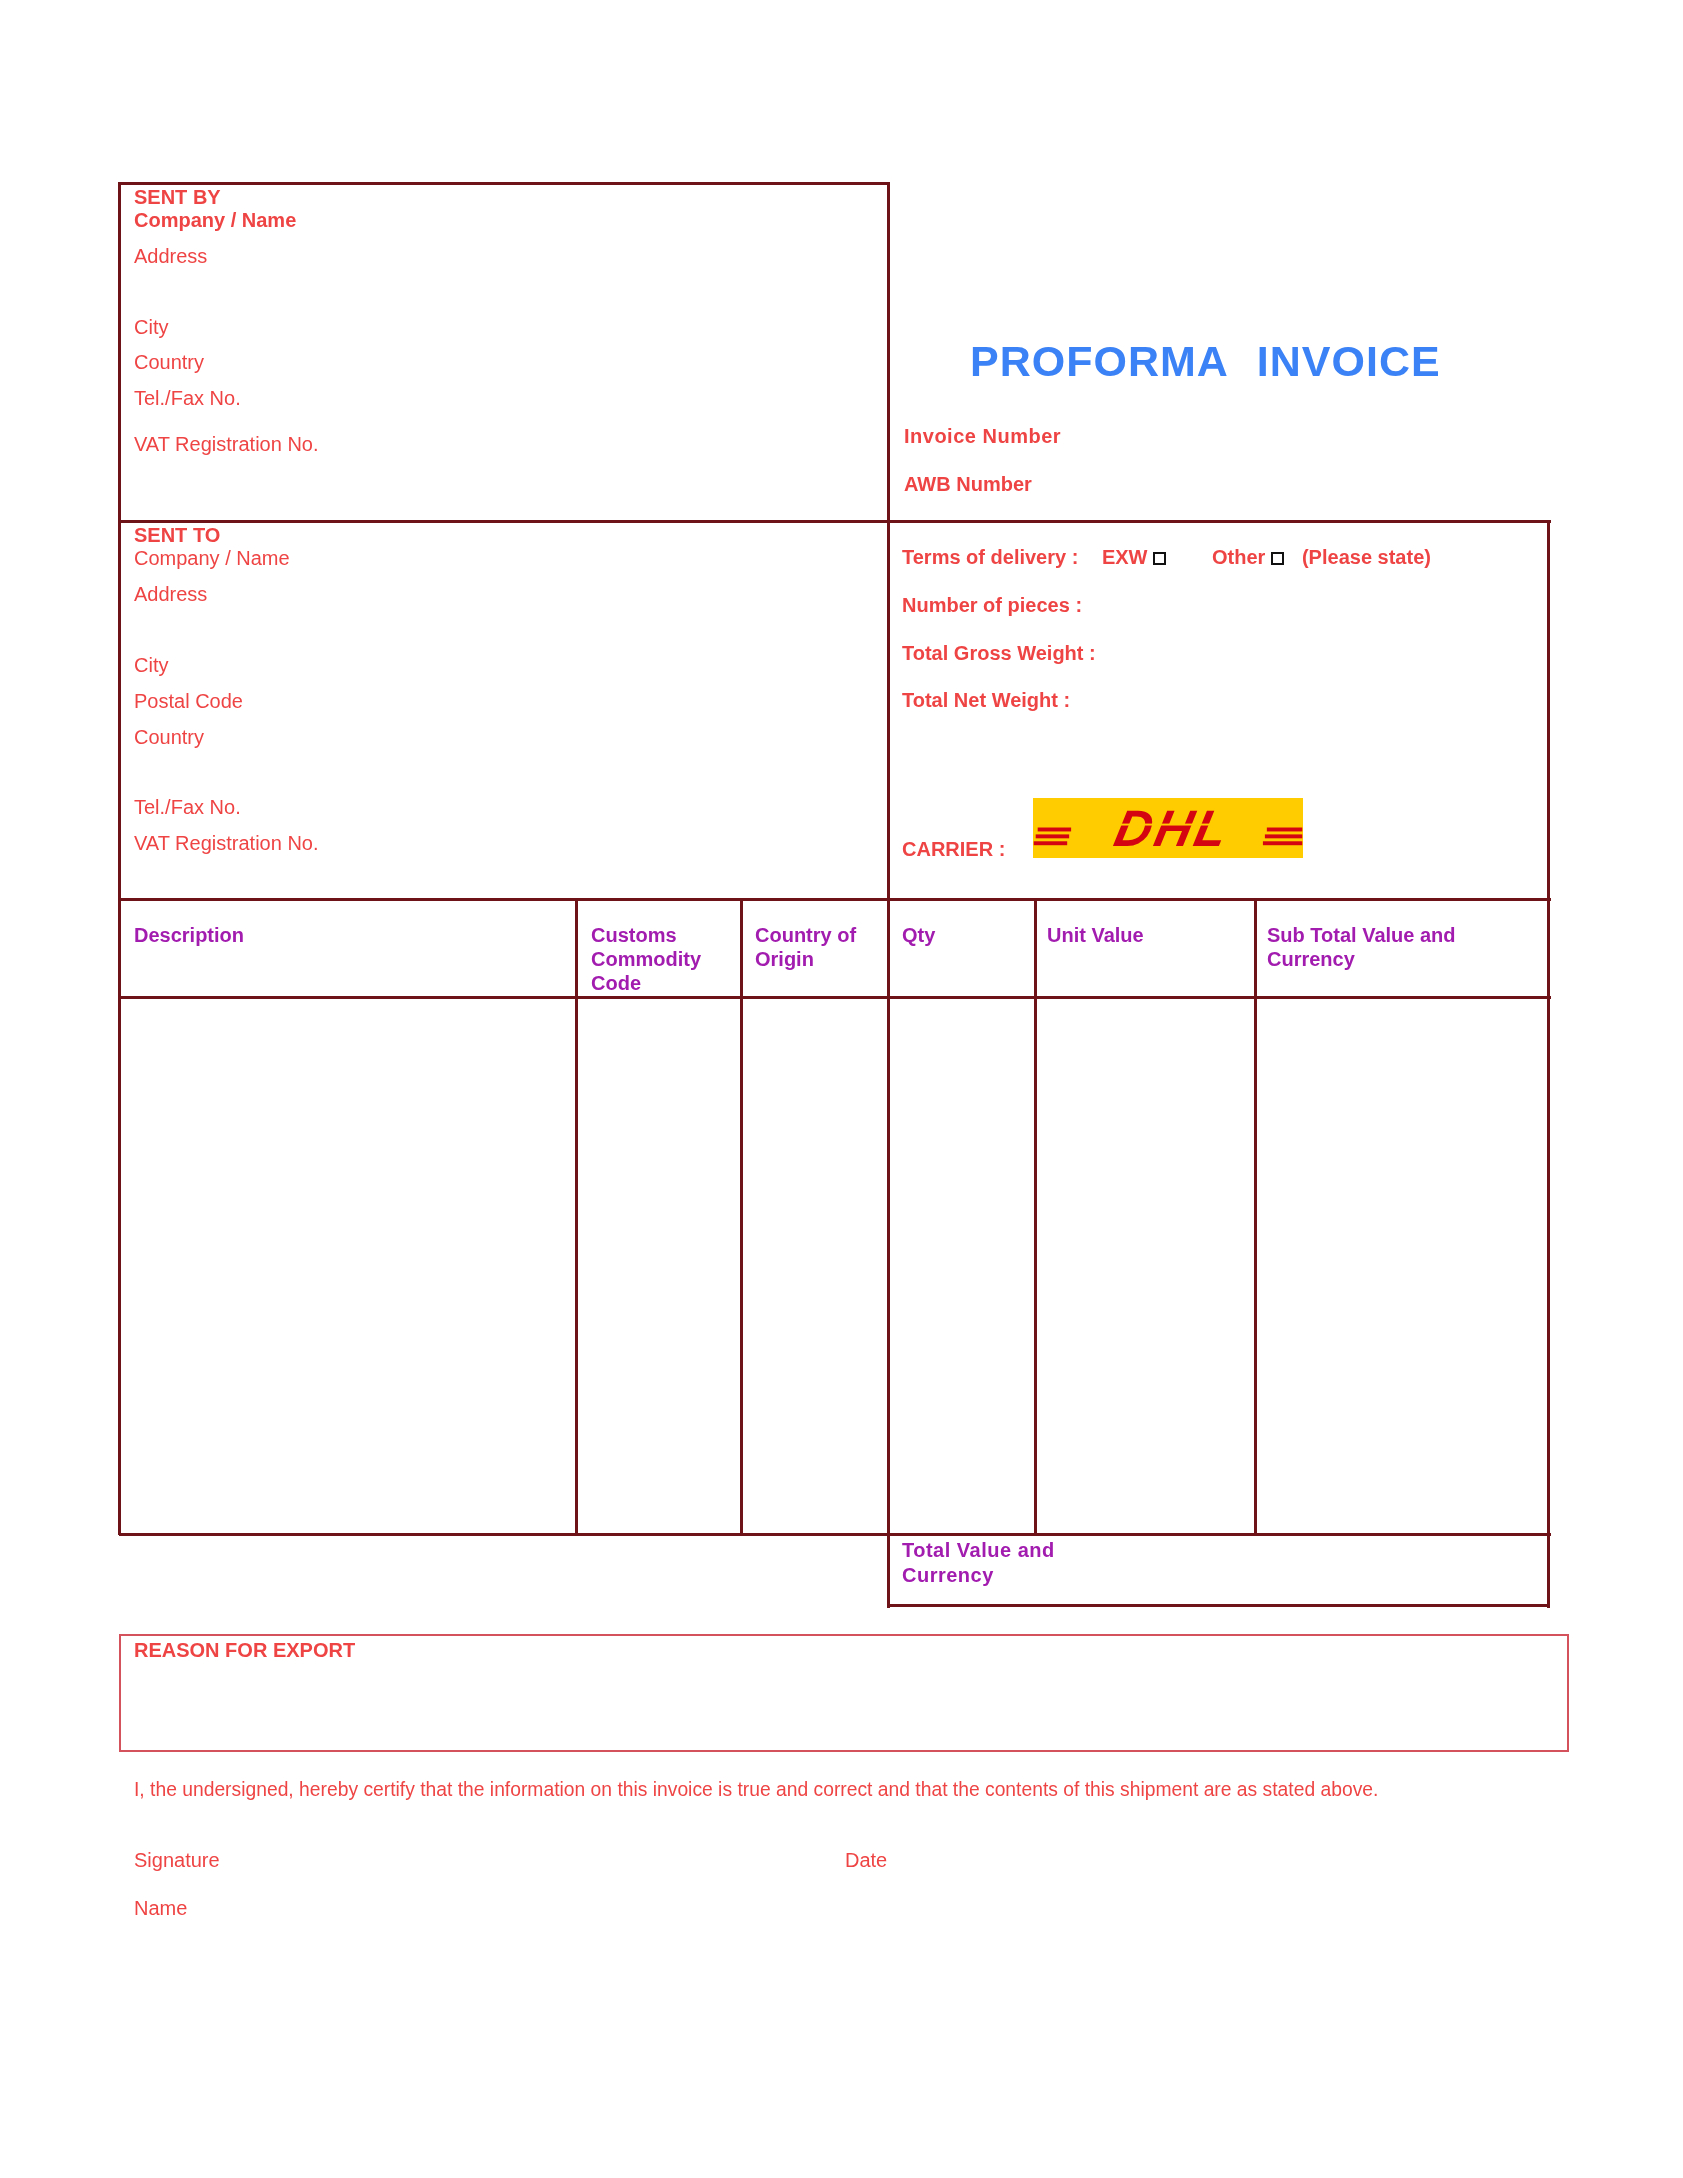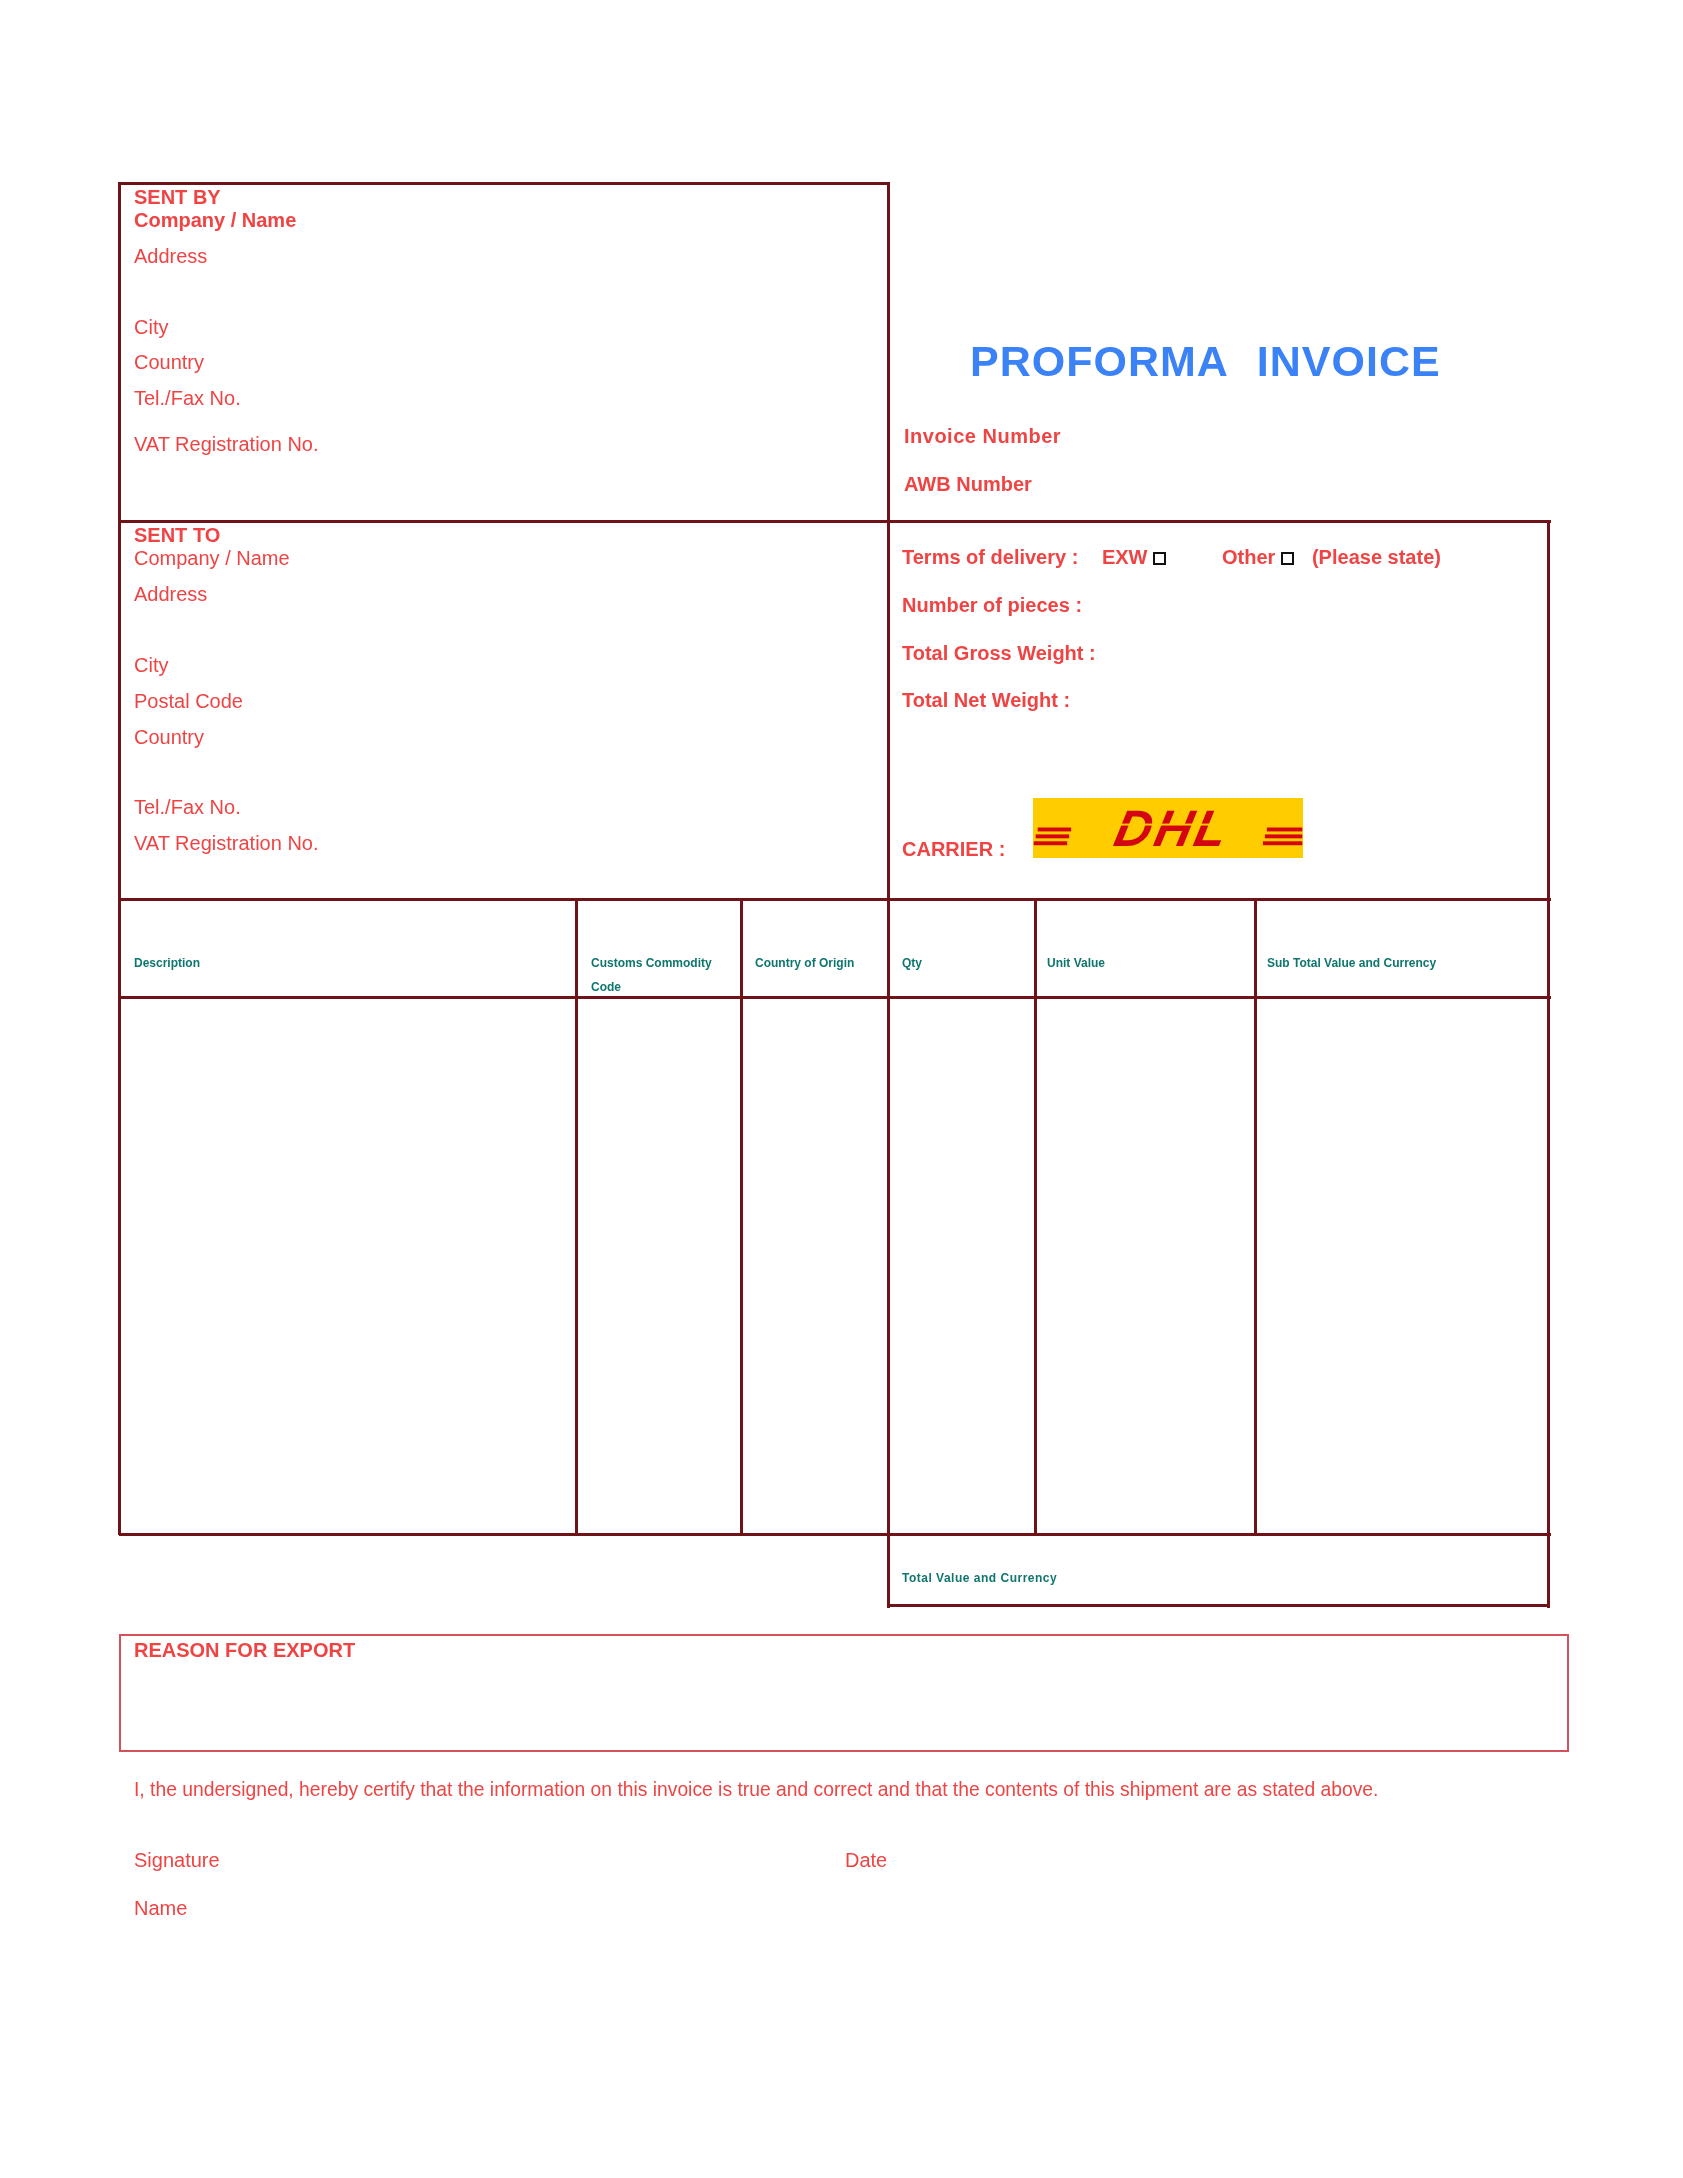--- a/index.html
+++ b/index.html
@@ -3,21 +3,21 @@
 <meta charset="utf-8">
 <style>
   html, body { margin:0; padding:0; background:#ffffff; }
   body { width:1683px; height:2178px; position:relative; font-family:"Liberation Sans", sans-serif; color:#111; overflow:hidden; }
   .abs { position:absolute; }
   .line { position:absolute; background:#6e1418; }
   .t { position:absolute; font-size:20px; line-height:22px; white-space:nowrap; color:#ef4444; }
   .b { font-weight:bold; }
   .title { position:absolute; left:970px; top:337px; font-size:43px; font-weight:bold; color:#3b82f6; letter-spacing:1px; white-space:nowrap; font-family:"Liberation Sans", sans-serif; }
   .title span.gap { display:inline-block; width:28px; }
-  .hdr { position:absolute; font-size:12px; line-height:24px; font-weight:bold; color:#0f766e;margin-top:28px; }
+  .hdr { position:absolute; font-size:20px; line-height:24px; font-weight:bold; color:#a21caf; }
   .hdr.normal { font-weight:bold; }
   .cb { display:inline-block; width:13px; height:13px; border:2px solid #111; box-sizing:border-box; vertical-align:-1px; margin-left:6px; }
   .dhl { position:absolute; left:1033px; top:798px; width:270px; height:60px; background:#ffcc00; }
   .reason { position:absolute; left:119px; top:1634px; width:1450px; height:118px; border:2px solid #d4525c; box-sizing:border-box; }
 </style>
 </head>
 <body>
 
 <div class="line" style="left:119px; top:182px; width:771px; height:3px;"></div>
 <div class="line" style="left:118px; top:182px; width:3px; height:1353px;"></div>
@@ -62,21 +62,21 @@
   <div class="t" style="left:134px; top:796px;">Tel./Fax No.</div>
   <div class="t" style="left:134px; top:832px;">VAT Registration No.</div>
 </div>
 
 <div>
   <div class="t b" style="left:902px; top:546px;">
     <span>Terms of delivery :</span>
     <span style="margin-left:18px;">
       <span>EXW</span><span class="cb"></span>
     </span>
-    <span style="margin-left:50px;">
+    <span style="margin-left:40px;">
       <span>Other</span><span class="cb"></span>
     </span>
     <span style="margin-left:12px;">(Please state)</span>
   </div>
   <div class="t b" style="left:902px; top:594px;">Number of pieces :</div>
   <div class="t b" style="left:902px; top:642px;">Total Gross Weight :</div>
   <div class="t b" style="left:902px; top:689px;">Total Net Weight :</div>
   <div class="t b" style="left:902px; top:838px;">CARRIER :</div>
 
   <div class="dhl">

